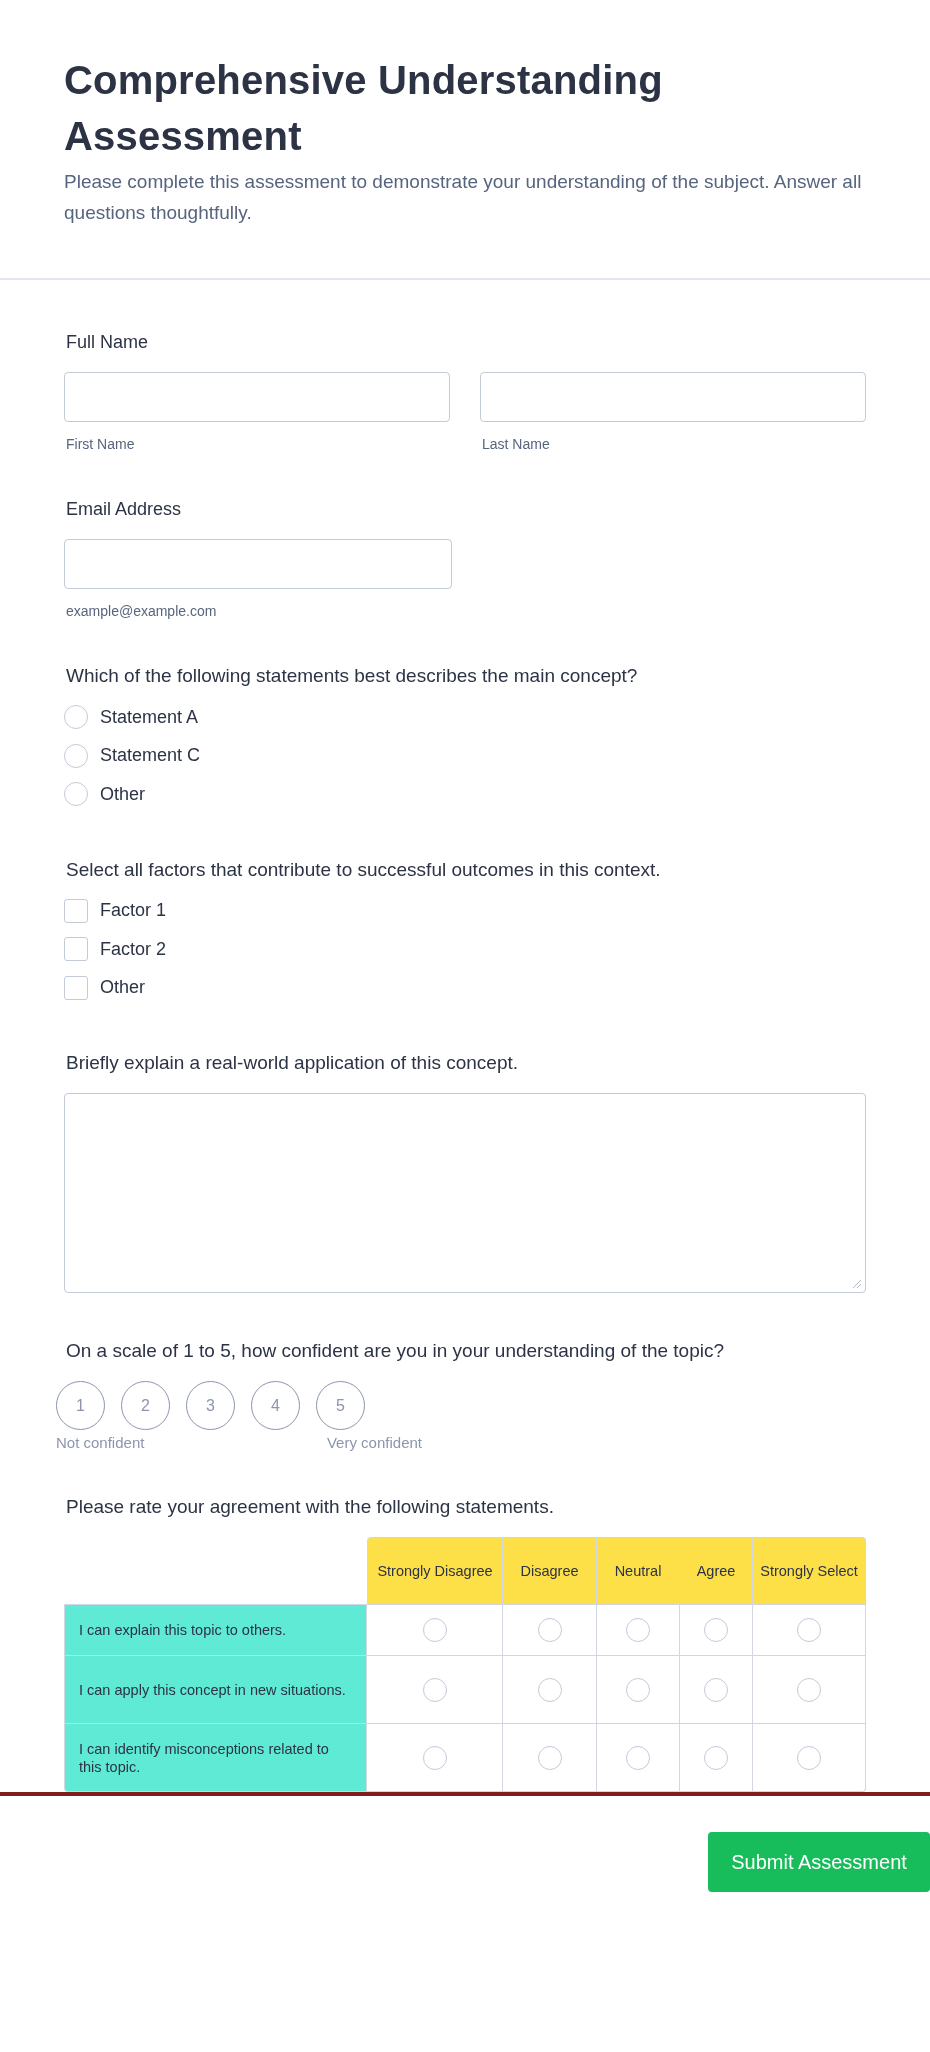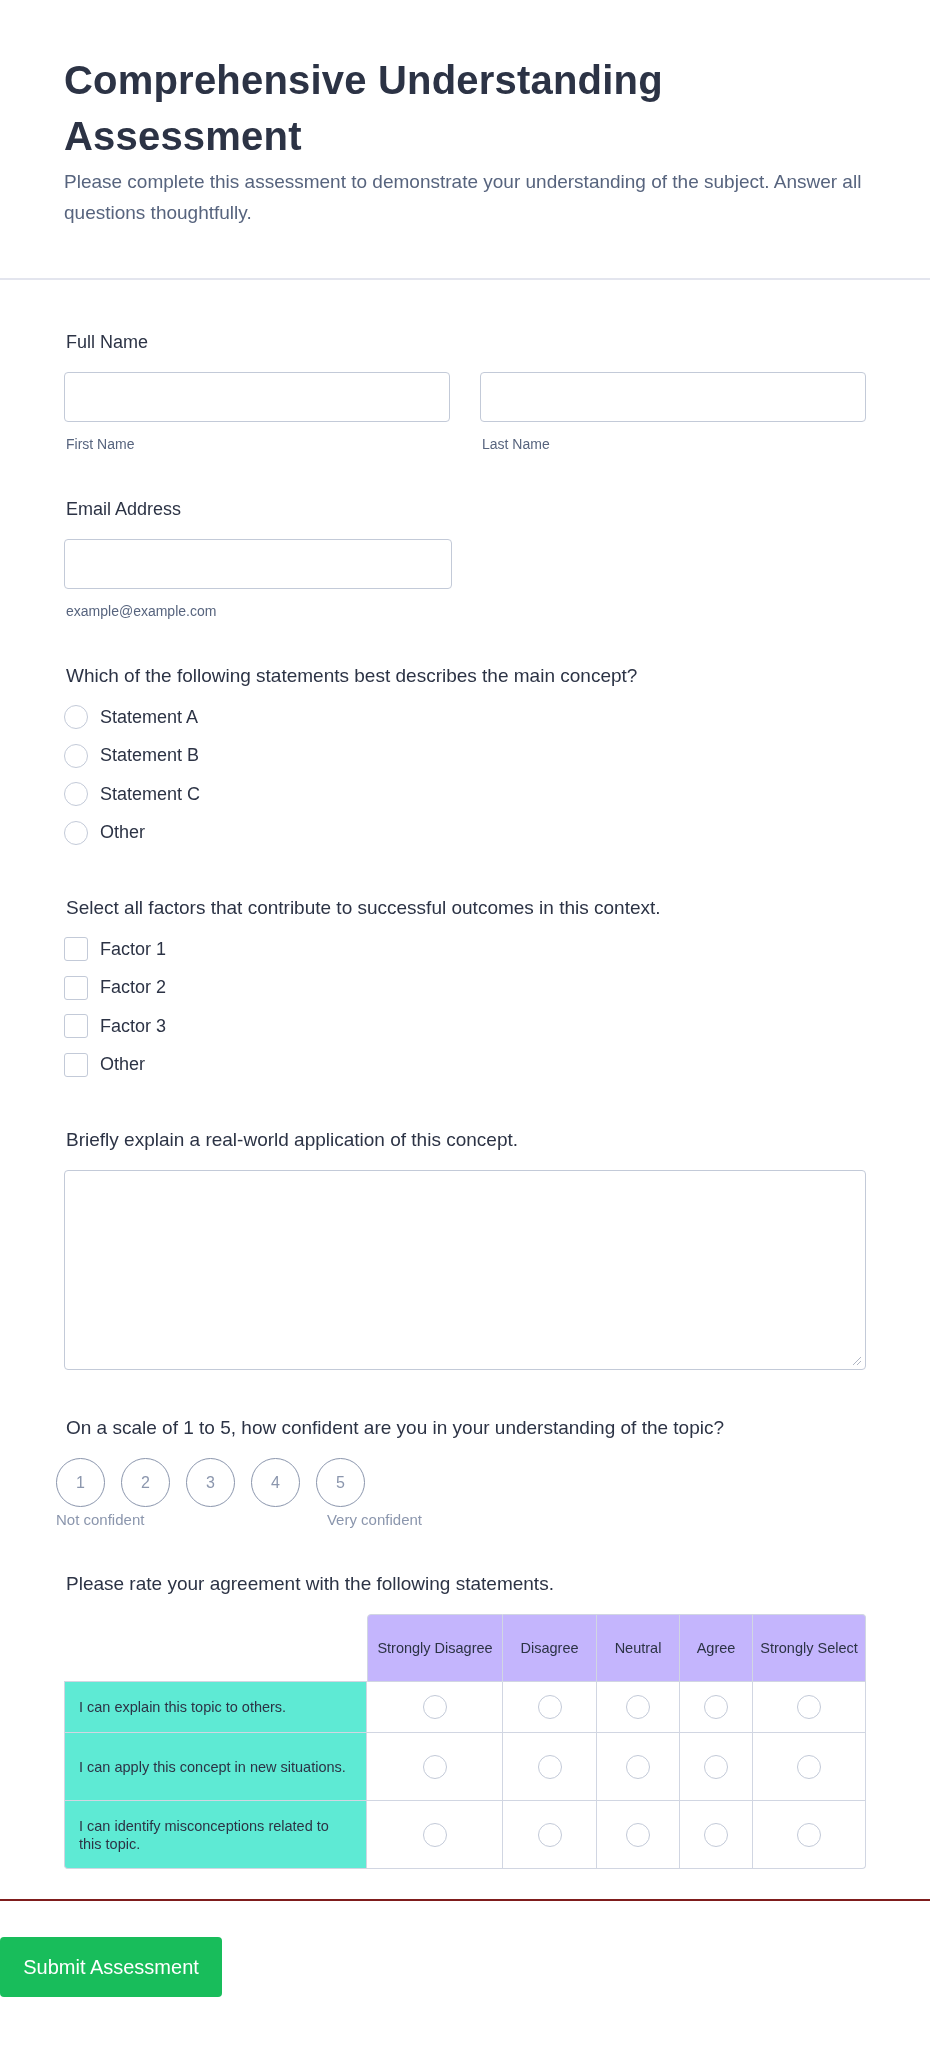--- a/index.html
+++ b/index.html
@@ -29,34 +29,34 @@
 
     .textarea { width: 100%; height: 200px; border: 1.5px solid #c3cad8; border-radius: 4px; margin-top: 18px; position: relative; background: #fff; }
     .resize-grip { position: absolute; right: 4px; bottom: 4px; width: 8px; height: 8px; background: linear-gradient(135deg, transparent 45%, #b0b6c4 45%, #b0b6c4 55%, transparent 55%, transparent 70%, #b0b6c4 70%, #b0b6c4 80%, transparent 80%); }
 
     .scale { display: flex; gap: 16px; margin-top: 18px; margin-left: -8px; }
     .scale-btn { width: 49px; height: 49px; border: 1.5px solid #8b96ad; border-radius: 50%; display: flex; align-items: center; justify-content: center; font-size: 16px; color: #8b96ad; background: #fff; }
     .scale-labels { display: flex; width: 366px; justify-content: space-between; margin-left: -8px; margin-top: 4px; font-size: 15px; color: #8b96ad; }
 
     .matrix { margin-top: 18px; width: 100%; border-collapse: separate; border-spacing: 0; }
     .matrix th, .matrix td { border-right: 1px solid #d1d6e2; border-bottom: 1px solid #d1d6e2; }
-    .matrix thead th { background: #c4b5fd; font-size: 14.5px; font-weight: 400; color: #2c3345; height: 68px; text-align: center; border-top: 1px solid #d1d6e2; padding: 0 6px; line-height: 18px; }
+    .matrix thead th { background: #fde047; font-size: 14.5px; font-weight: 400; color: #2c3345; height: 68px; text-align: center; border-top: 1px solid #d1d6e2; padding: 0 6px; line-height: 18px; }
     .matrix thead th.corner { background: transparent; border: none; border-bottom: 1px solid #d1d6e2; }
     .matrix thead th.first-col { border-left: 1px solid #d1d6e2; border-top-left-radius: 4px; }
     .matrix thead th.last-col { border-top-right-radius: 4px; }
     .matrix tbody th { background: #5eead4; font-size: 14.5px; font-weight: 400; text-align: left; padding: 0 14px; color: #2c3345; border-left: 1px solid #d1d6e2; line-height: 18px; width: 303px; }
     .matrix tbody td { text-align: center; background: #fff; }
     .matrix tbody tr.r0 th, .matrix tbody tr.r0 td { height: 51px; }
     .matrix tbody tr.r1 th, .matrix tbody tr.r1 td { height: 68px; }
     .matrix tbody tr.r2 th, .matrix tbody tr.r2 td { height: 68px; }
     .matrix tbody tr:last-child th { border-bottom-left-radius: 4px; }
     .matrix tbody tr:last-child td:last-child { border-bottom-right-radius: 4px; }
     .cell-radio { display: inline-block; width: 24px; height: 24px; border: 1.5px solid #c3cad8; border-radius: 50%; background: #fff; vertical-align: middle; }
 
-    .footer { border-top: 2px solid #7f1d1d; margin-top: 30px; height: 146px; display: flex; justify-content: flex-start; align-items: flex-start; }
+    .footer { border-top: 4px solid #7f1d1d; height: 146px; display: flex; justify-content: flex-end; align-items: flex-start; }
     .submit { margin-top: 36px; background: #18bd5b; color: #fff; font-size: 20px; border: none; border-radius: 4px; width: 222px; height: 60px; font-family: "Liberation Sans", "DejaVu Sans", sans-serif; }
   </style>
 </head>
 <body>
 
 <div class="header">
   <h1 class="title">Comprehensive Understanding Assessment</h1>
   <p class="subtitle">Please complete this assessment to demonstrate your understanding of the subject. Answer all questions thoughtfully.</p>
 </div>
 
@@ -86,47 +86,39 @@
 
   <div class="field" style="margin-top:44px;">
     <div class="q-label">Which of the following statements best describes the main concept?</div>
     <div class="options">
       <div class="option">
         <span class="radio"></span>
         <span class="opt-label">Statement A</span>
       </div>
       <div class="option">
         <span class="radio"></span>
-        <span class="opt-label">Statement B</span>
-      </div>
-      <div class="option">
-        <span class="radio"></span>
         <span class="opt-label">Statement C</span>
       </div>
       <div class="option">
         <span class="radio"></span>
         <span class="opt-label">Other</span>
       </div>
     </div>
   </div>
 
   <div class="field" style="margin-top:44px;">
     <div class="q-label">Select all factors that contribute to successful outcomes in this context.</div>
     <div class="options">
       <div class="option">
         <span class="checkbox"></span>
         <span class="opt-label">Factor 1</span>
       </div>
       <div class="option">
         <span class="checkbox"></span>
         <span class="opt-label">Factor 2</span>
-      </div>
-      <div class="option">
-        <span class="checkbox"></span>
-        <span class="opt-label">Factor 3</span>
       </div>
       <div class="option">
         <span class="checkbox"></span>
         <span class="opt-label">Other</span>
       </div>
     </div>
   </div>
 
   <div class="field" style="margin-top:44px;">
     <div class="q-label">Briefly explain a real-world application of this concept.</div>

